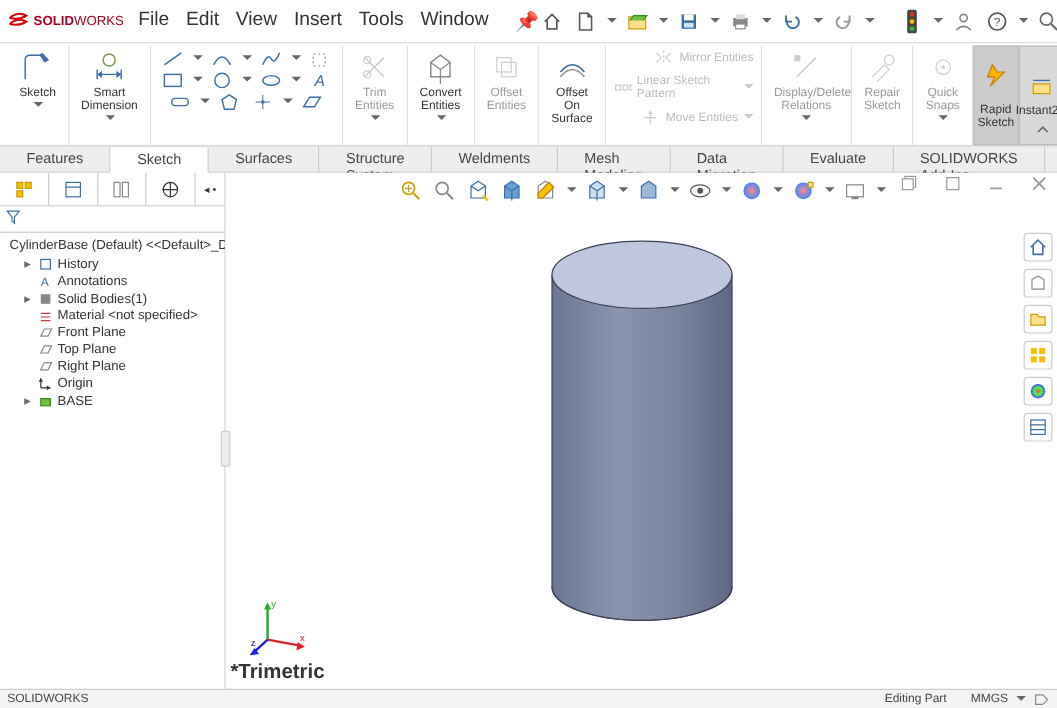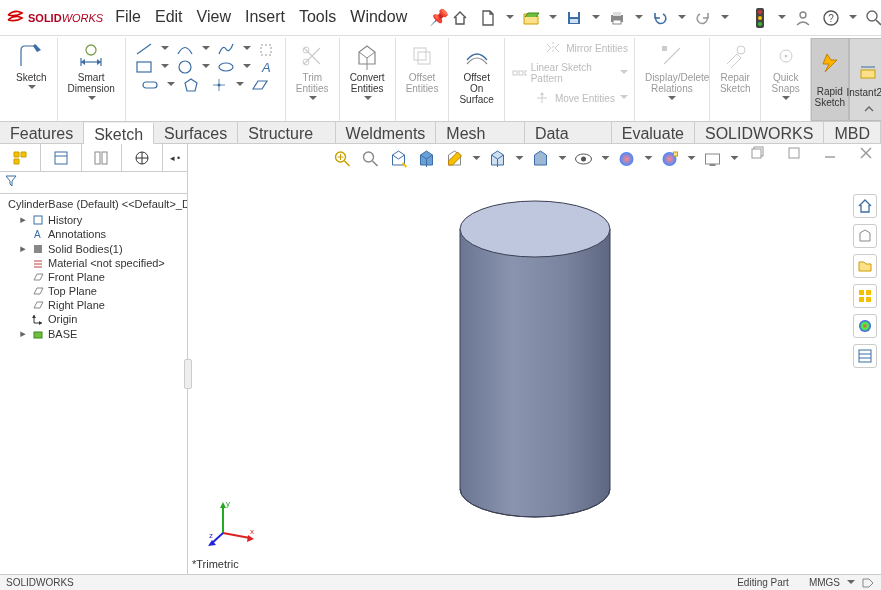--- a/index.html
+++ b/index.html
@@ -2,21 +2,21 @@
 <html><head>
 <meta charset="utf-8">
 <style>
 * { margin:0; padding:0; box-sizing:border-box; font-family:"Segoe UI",Arial,sans-serif; }
 body { width:881px; height:590px; background:#fff; overflow:hidden; position:relative; font-size:11px; color:#333; }
 
 
 .titlebar { height:36px; display:flex; align-items:center; padding:0 6px; border-bottom:1px solid #ddd; }
 .logo { display:flex; align-items:center; gap:4px; margin-right:12px; }
 .logo-text { font-size:11px; font-weight:bold; color:#b00020; }
-.logo-text .thin { font-weight:normal;font-style:italic; }
+.logo-text .thin { font-weight:normal; }
 .menu { display:flex; gap:14px; font-size:16px; color:#333; flex:1; }
 .menu span { cursor:pointer; }
 .pin { margin-left:8px; color:#666; }
 .title-icons { display:flex; align-items:center; gap:10px; margin-left:auto; }
 .title-icons .grp { display:flex; align-items:center; gap:6px; }
 .ic { display:inline-flex; align-items:center; justify-content:center; width:22px; height:22px; }
 .drop { width:6px; height:6px; border-left:4px solid transparent; border-right:4px solid transparent; border-top:4px solid #666; display:inline-block; margin-left:1px; }
 .win-btns { display:flex; gap:18px; margin-left:14px; }
 
 
@@ -29,21 +29,21 @@
 .rib-row { display:flex; gap:4px; align-items:center; }
 .rib-mini { width:24px; height:18px; display:flex; align-items:center; justify-content:center; }
 .rib-lbl { font-size:10px; line-height:11px; text-align:center; max-width:54px; }
 .rib-end { margin-left:auto; display:flex; }
 .rib-toggle { width:38px; display:flex; flex-direction:column; align-items:center; justify-content:center; background:#d8d8d8; border:1px solid #bbb; font-size:10px; gap:3px; padding:4px 2px; }
 .rib-toggle.sel { background:#ccc;gap:12px; }
 .chev-r { position:absolute; right:6px; bottom:4px; }
 
 
 .subtabs { height:22px; display:flex; background:#eee; border-bottom:1px solid #ccc; }
-.subtab { padding:3px 10px; font-size:16px; color:#444; border-right:1px solid #ccc; cursor:pointer; }
+.subtab { padding:3px 22px; font-size:12px; color:#444; border-right:1px solid #ccc; cursor:pointer; }
 .subtab.active { background:#fff; border-bottom:1px solid #fff; position:relative; top:1px; }
 
 
 .main { display:flex; height:calc(100% - 36px - 86px - 22px - 16px); }
 .sidepanel { width:188px; border-right:1px solid #ccc; background:#fff; display:flex; flex-direction:column; }
 .sp-icons { height:28px; display:flex; border-bottom:1px solid #ccc; }
 .sp-icons div { flex:1; border-right:1px solid #ccc; display:flex; align-items:center; justify-content:center; }
 .sp-icons div:last-child { border-right:none; }
 .sp-filter { height:22px; border-bottom:1px solid #ccc; padding:2px 4px; }
 .tree-root { padding:2px 0; overflow:auto; }
@@ -52,21 +52,21 @@
 .tree-item.child { padding-left:18px; }
 
 .viewport { flex:1; position:relative; background:#fff; }
 .view-toolbar-top { position:absolute; top:4px; left:50%; transform:translateX(-50%); display:flex; gap:6px; align-items:center; }
 .vt-ic { width:22px; height:22px; display:flex; align-items:center; justify-content:center; }
 .doc-btns { position:absolute; top:-2px; right:4px; display:flex; gap:14px; }
 .view-right { position:absolute; right:4px; top:50px; display:flex; flex-direction:column; gap:6px; }
 .view-right div { width:24px; height:24px; border:1px solid #ccc; border-radius:3px; display:flex; align-items:center; justify-content:center; background:#fff; }
 .cylinder { position:absolute; left:50%; top:40px; transform:translateX(-50%); }
 .triad { position:absolute; left:20px; bottom:26px; }
-.view-label { position:absolute; left:4px; bottom:4px; font-size:11px; font-weight:normal; }
+.view-label { position:absolute; left:4px; bottom:4px; font-size:17px; font-weight:bold; }
 .splitter { position:absolute; left:-4px; top:50%; width:8px; height:30px; background:#eee; border:1px solid #ccc; border-radius:2px; }
 
 
 .status { position:absolute; left:0; right:0; bottom:0; height:16px; background:#f4f4f4; border-top:1px solid #ccc; display:flex; align-items:center; font-size:10px; padding:0 6px; color:#444; }
 .status .mid { margin-left:auto; }
 .status .r { margin-left:20px; display:flex; align-items:center; gap:6px; }
 
 
 .line-ic { stroke:#3b6ea5; stroke-width:1.2; fill:none; }
 .gray-ic { color:#999; }

